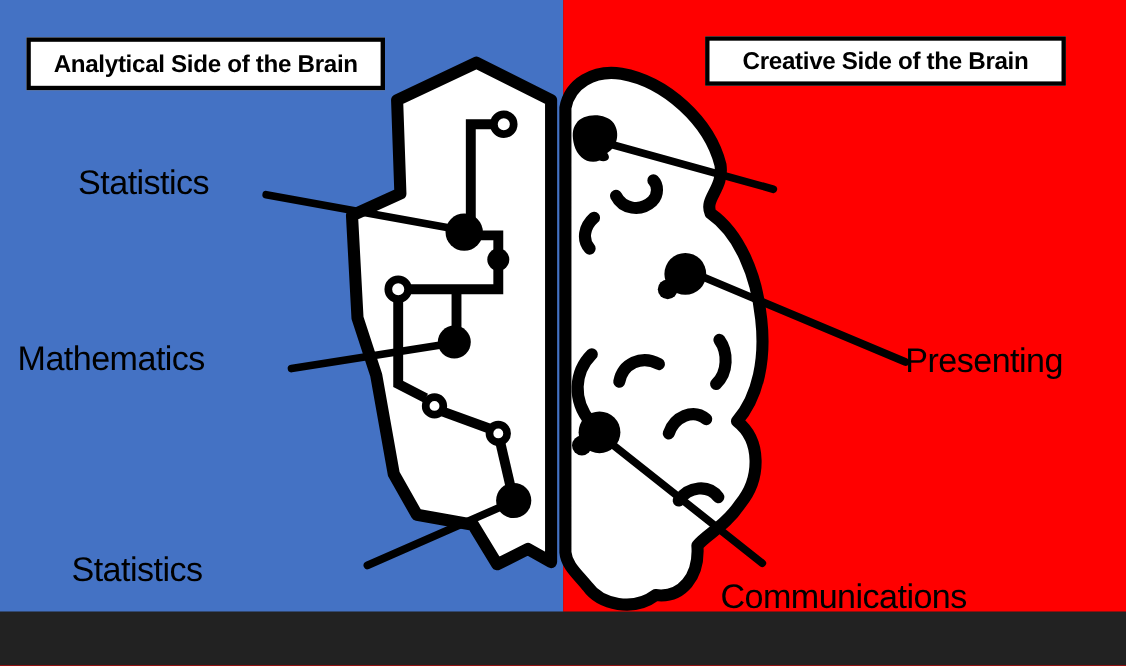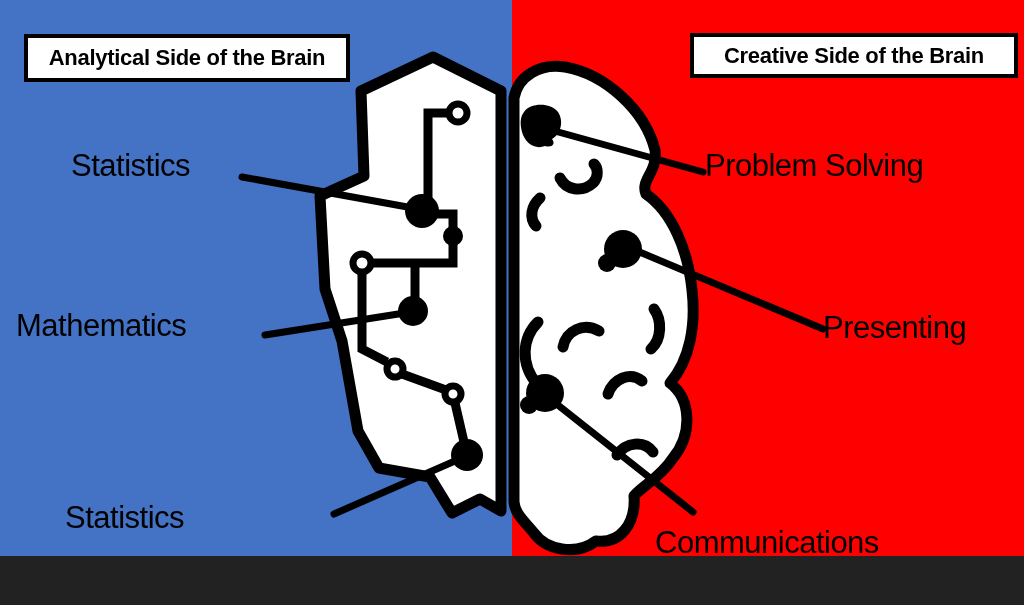--- a/index.html
+++ b/index.html
@@ -9,21 +9,21 @@
   }
   .bg-half{position:absolute;top:0;height:605px;width:512px;}
   #bg-left{left:0;}
   #bg-right{left:512px;}
   .header-box{
     position:absolute;background:#ffffff;border:4px solid #000000;
     display:flex;align-items:center;justify-content:center;
     box-sizing:border-box;
   }
   #header-analytical{left:24px;top:34px;width:326px;height:48px;}
-  #header-creative{left:690px;top:33px;width:328px;height:45px;}
+  #header-creative{left:641px;top:33px;width:328px;height:45px;}
   .header-text{
     font-weight:bold;font-size:22px;color:#000;white-space:nowrap;
     letter-spacing:-0.3px;
   }
   .brain-label{
     position:absolute;font-size:31px;line-height:1.05;color:#000;
     white-space:nowrap;letter-spacing:-0.5px;
   }
   #label-statistics{left:71px;top:150px;}
   #label-mathematics{left:16px;top:310px;}
@@ -123,17 +123,16 @@
     <span class="header-text">Analytical Side of the Brain</span>
   </div>
   <div class="header-box" id="header-creative">
     <span class="header-text">Creative Side of the Brain</span>
   </div>
 
   <div class="brain-label" id="label-statistics">Statistics</div>
   <div class="brain-label" id="label-mathematics">Mathematics</div>
   <div class="brain-label" id="label-programming">Statistics</div>
 
-  <div class="brain-label" id="label-problem-solving">Problem Solving</div>
   <div class="brain-label" id="label-presenting">Presenting</div>
   <div class="brain-label" id="label-communications">Communications</div>
 
 </div>
 
 </body></html>

